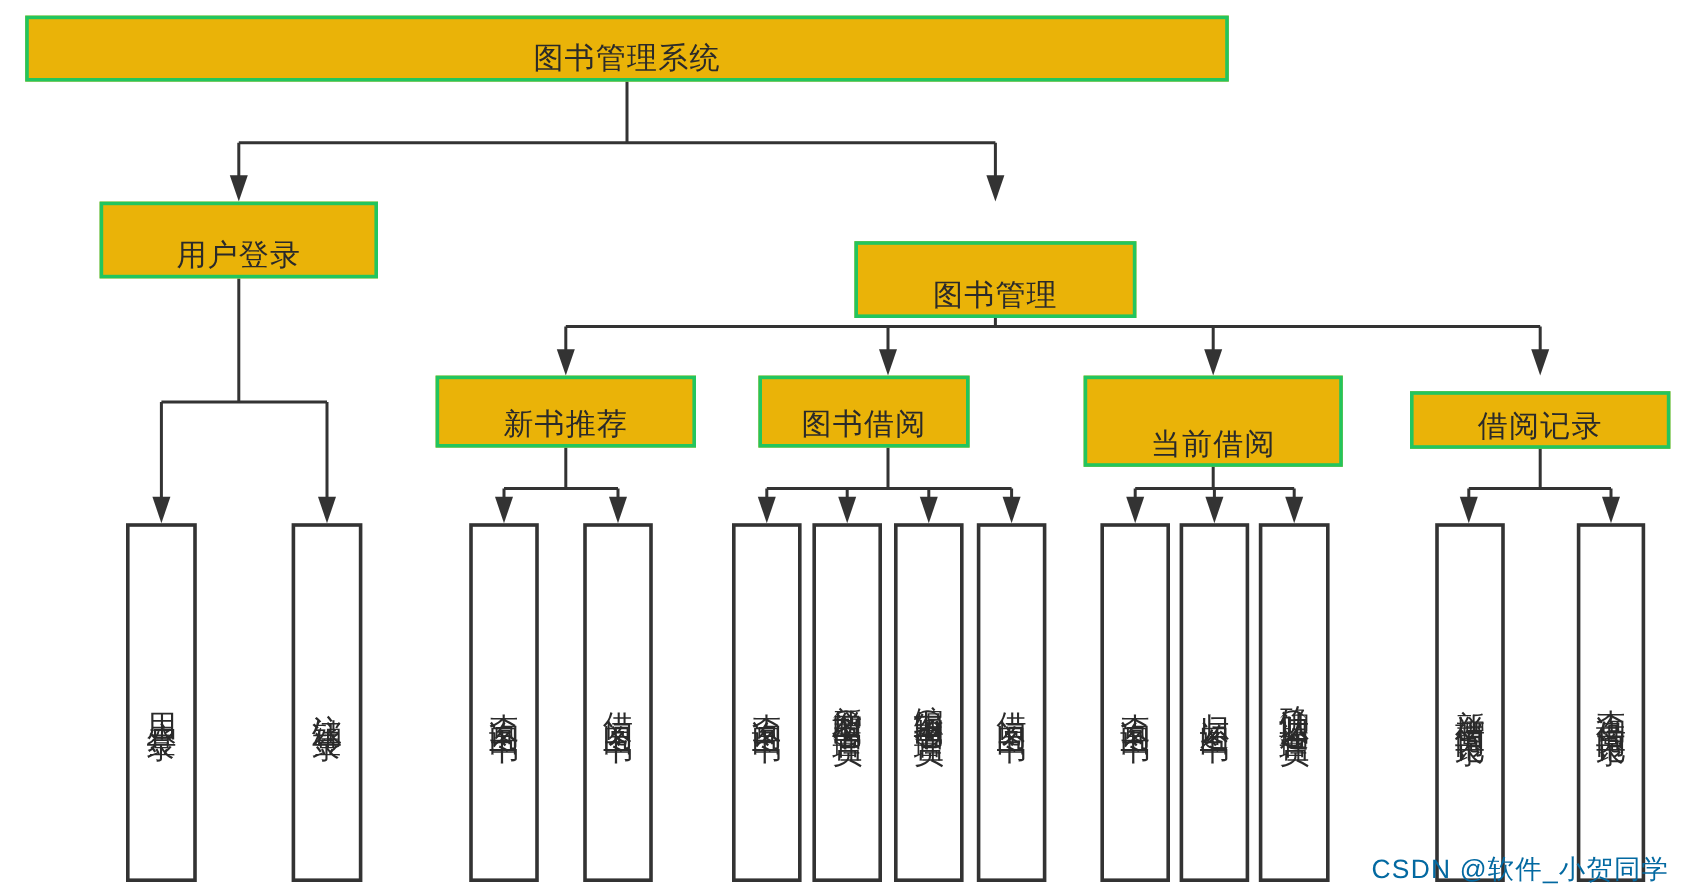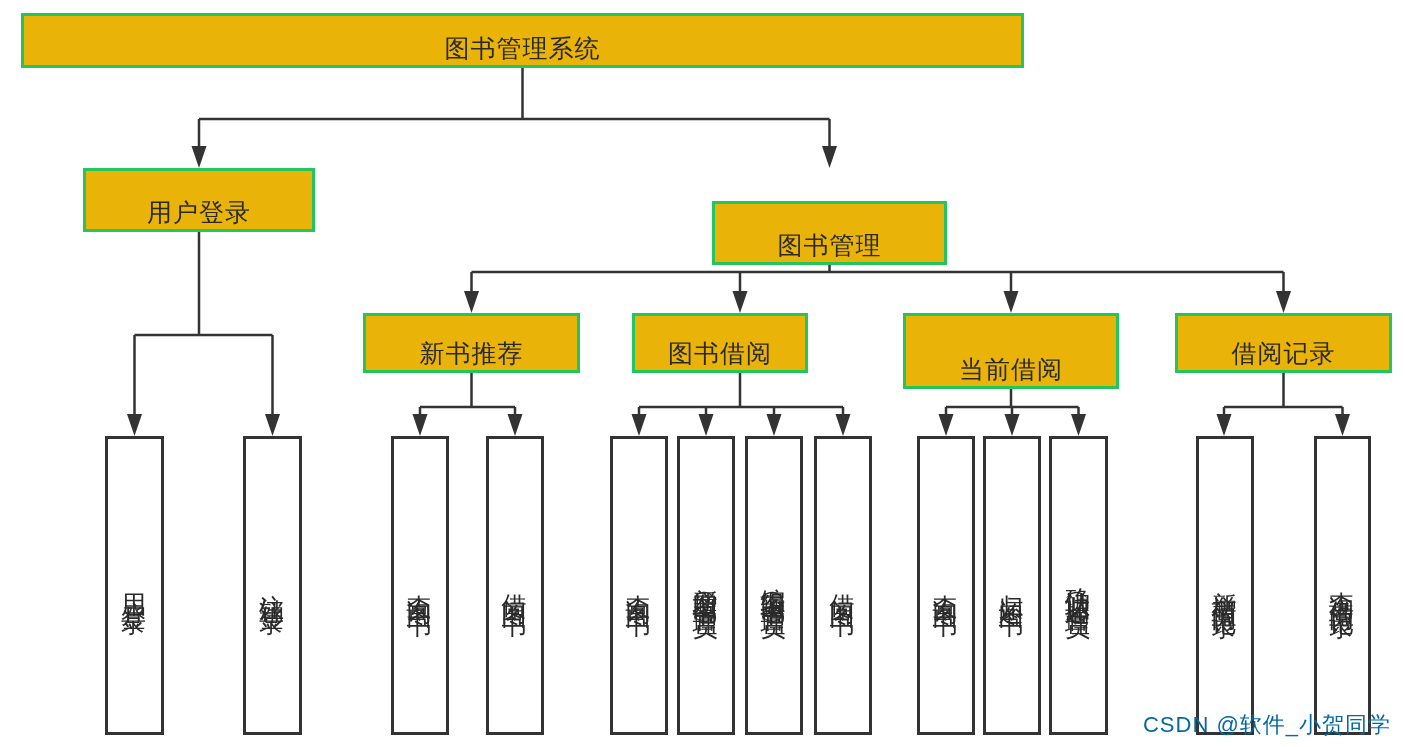--- a/index.html
+++ b/index.html
@@ -102,21 +102,21 @@
 
   <div class="box" style="left:363px; top:313px; width:217px; height:60px;">
     <span>新书推荐</span>
   </div>
   <div class="box" style="left:632px; top:313px; width:176px; height:60px;">
     <span>图书借阅</span>
   </div>
   <div class="box" style="left:903px; top:313px; width:216px; height:76px;">
     <span>当前借阅</span>
   </div>
-  <div class="box" style="left:1175px; top:313px; width:217px; height:60px;">
+  <div class="box" style="left:1175px; top:326px; width:217px; height:48px;">
     <span>借阅记录</span>
   </div>
 
   <div class="col" style="left:105px; width:59px;">
     <span>用户登录</span>
   </div>
   <div class="col" style="left:243px; width:59px;">
     <span>注销登录</span>
   </div>
 

